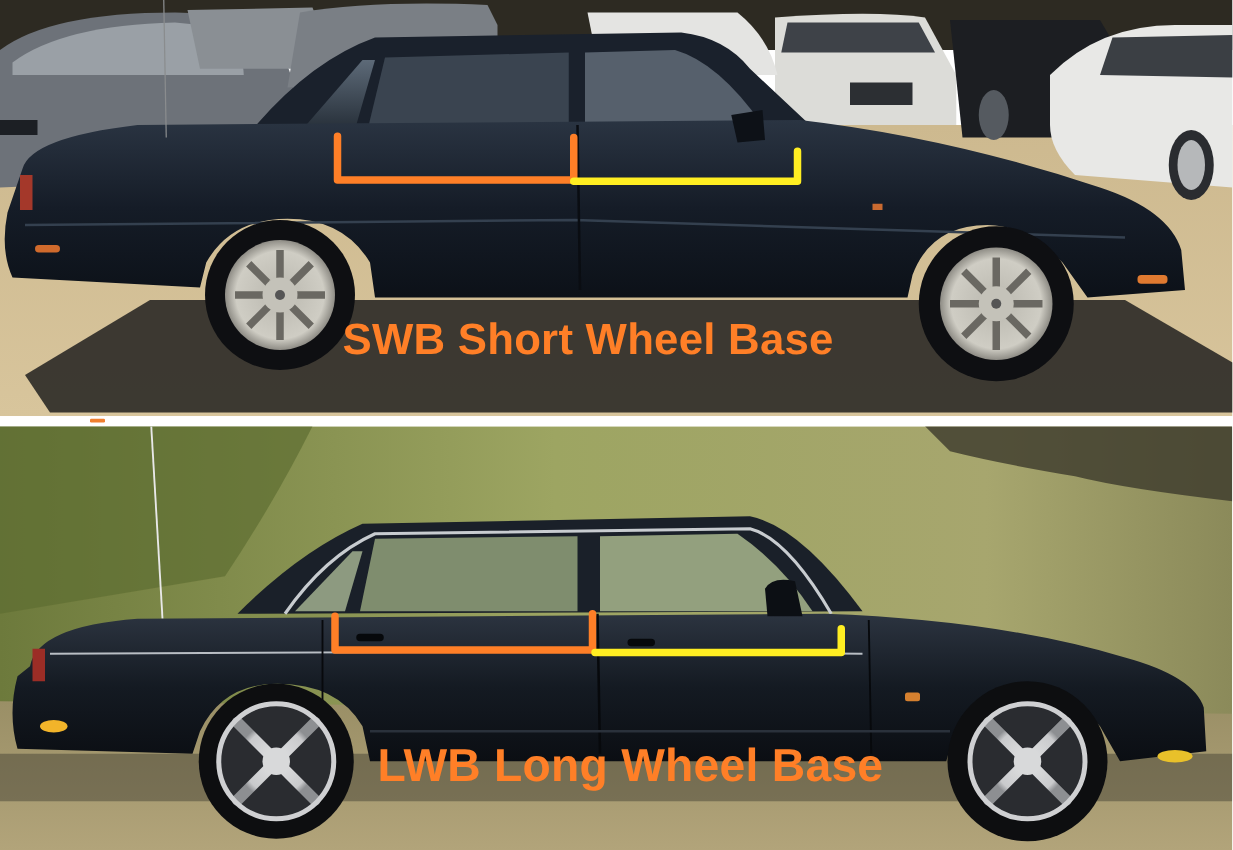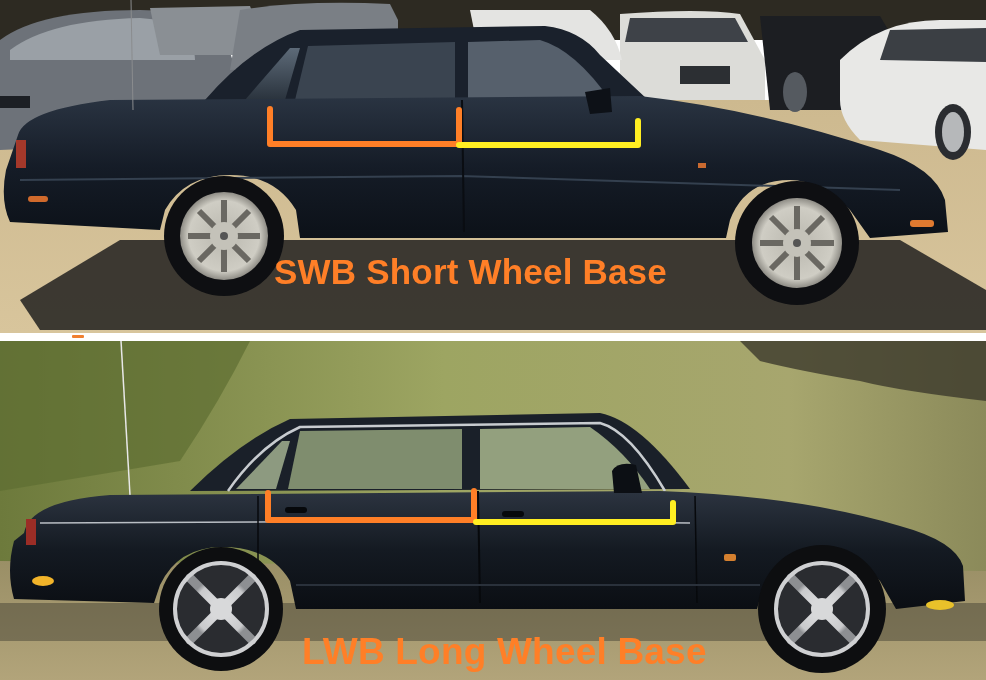--- a/index.html
+++ b/index.html
@@ -17,21 +17,21 @@
   .caption {
     position: absolute;
     font-family: "Liberation Sans", sans-serif;
     font-weight: bold;
     color: #ff7f27;
     white-space: nowrap;
     letter-spacing: 0.2px;
     line-height: 1;
   }
   .caption-top { left: 274px; top: 254px; font-size: 35px; }
-  .caption-bottom { left: 302px; top: 594px; font-size: 37px; margin-top: 39px; }
+  .caption-bottom { left: 302px; top: 594px; font-size: 37px; }
 </style>
 </head>
 <body>
 
 <div class="panel panel-top">
   <svg class="scene" width="986" height="333" viewBox="0 0 986 333">
     <defs>
       <linearGradient id="gravel" x1="0" y1="0" x2="0" y2="1">
         <stop offset="0" stop-color="#cdb98f"></stop>
         <stop offset="1" stop-color="#d8c59c"></stop>

